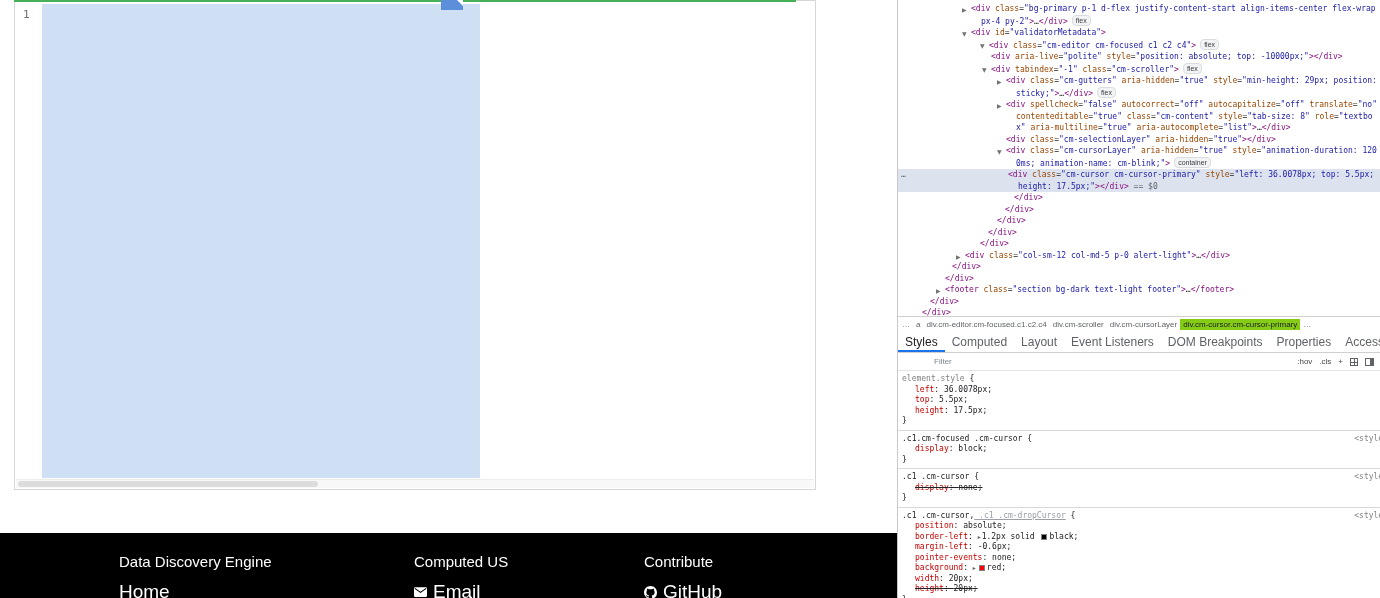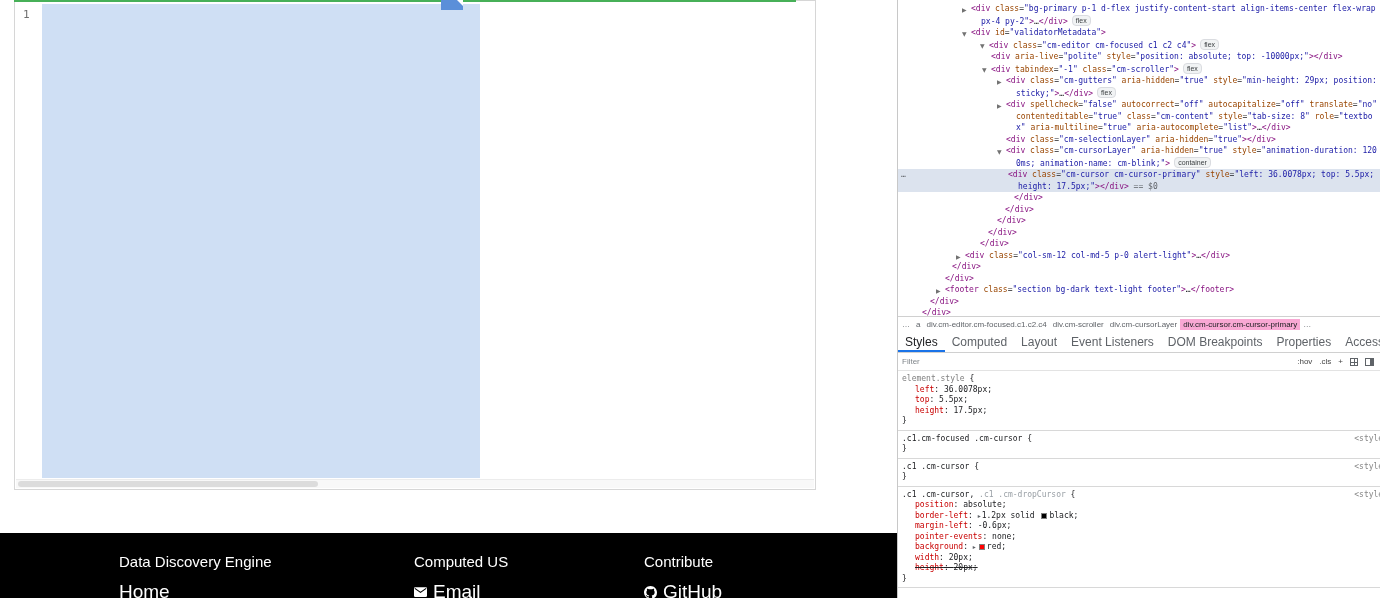--- a/index.html
+++ b/index.html
@@ -38,42 +38,42 @@
   .sg-attr{color:var(--attr-name,#994500);}
   .sg-val{color:var(--attr-value,#1a1aa6);}
   .sg-pun,.sg-txt{color:#202124;}
   .sg-eq{color:#5f6368;}
   .badge{display:inline-block;font:7px "Liberation Sans",sans-serif;line-height:9px;color:#3c4043;
     background:var(--badge-bg,#f1f3f4);border:1px solid #dadce0;border-radius:4px;padding:0 3px;margin-left:4px;
     text-indent:0;vertical-align:1px;cursor:pointer;}
   .breadcrumbs{flex:0 0 15px;border-top:1px solid #d0d0d0;display:flex;align-items:center;font-size:8px;
     color:#5f6368;overflow:hidden;white-space:nowrap;box-sizing:border-box;padding-left:1px;}
   .crumb{padding:1px 3px;flex:none;cursor:pointer;}
-  .crumb.sel{background:#f9a8d4;color:#202124;}
+  .crumb.sel{background:#84cc16;color:#202124;}
   .tabs{flex:0 0 22px;border-bottom:1px solid #d0d0d0;display:flex;align-items:stretch;font-size:12px;
     color:#5f6368;overflow:hidden;box-sizing:border-box;}
   .tab{display:flex;align-items:center;padding:0 7px;cursor:pointer;flex:none;}
   .tab.active{color:#202124;box-shadow:inset 0 -2px 0 var(--tab-accent,#1a73e8);}
   .filter-bar{flex:0 0 18px;border-bottom:1px solid #e3e3e3;display:flex;align-items:center;
     padding:0 4px;box-sizing:border-box;}
   .filter-input{flex:1;border:none;outline:none;font:8px "Liberation Sans",sans-serif;color:#333;
-    padding:0;background:transparent;min-width:0;}
+    padding:0;background:transparent;min-width:0;margin-left:32px;}
   .filter-input::placeholder{color:#80868b;}
   .filter-actions{display:flex;align-items:center;gap:7px;color:#444;font-size:8px;flex:none;margin:0 2px 0 6px;}
   .fa-btn{cursor:pointer;}
   .icon-grid{width:8px;height:8px;border:1px solid #5f6368;box-sizing:border-box;position:relative;display:inline-block;cursor:pointer;}
   .icon-grid:before{content:"";position:absolute;left:50%;top:0;bottom:0;width:1px;background:#5f6368;}
   .icon-grid:after{content:"";position:absolute;top:50%;left:0;right:0;height:1px;background:#5f6368;}
   .icon-panel{width:9px;height:8px;border:1px solid #5f6368;box-sizing:border-box;display:inline-block;position:relative;cursor:pointer;}
   .icon-panel:before{content:"";position:absolute;right:0;top:0;bottom:0;width:3px;background:#5f6368;}
   .styles-pane{flex:1;overflow:hidden;font:8px "DejaVu Sans Mono",monospace;line-height:10.5px;color:#202124;}
   .rule{position:relative;border-bottom:1px solid #d8d8d8;padding:3px 0 3px 4px;}
   .rule-selector{white-space:pre-wrap;}
   .sg-sel{color:#202124;}
-  .sg-dim{color:#9aa0a6;}
+  .sg-dim{color:#9aa0a6;text-decoration:underline;}
   .sg-gray{color:#808080;}
   .origin{position:absolute;right:-8px;top:3px;color:#878787;cursor:pointer;}
   .prop{padding-left:13px;white-space:pre-wrap;cursor:text;}
   .prop.struck{text-decoration:line-through;}
   .pname{color:var(--css-property,#c80000);}
   .pval{color:#202124;}
   .swatch{display:inline-block;width:6px;height:6px;border:1px solid #808080;margin:0 2px;
     vertical-align:-1px;box-sizing:border-box;cursor:pointer;}
   .exp{color:#5f6368;font-size:6px;margin-right:1px;font-family:"DejaVu Sans",sans-serif;cursor:pointer;}
 </style>
@@ -184,25 +184,27 @@
       <div class="rule">
         <div class="rule-selector"><span class="sg-gray">element.style</span><span class="sg-pun"> {</span></div>
         <div class="prop"><span class="pname">left</span><span class="pval">: </span><span class="pval">36.0078px</span><span class="pval">;</span></div>
         <div class="prop"><span class="pname">top</span><span class="pval">: </span><span class="pval">5.5px</span><span class="pval">;</span></div>
         <div class="prop"><span class="pname">height</span><span class="pval">: </span><span class="pval">17.5px</span><span class="pval">;</span></div>
         <div class="brace">}</div>
       </div>
       <div class="rule">
         <span class="origin">&lt;style&gt;</span>
         <div class="rule-selector"><span class="sg-sel">.c1.cm-focused .cm-cursor</span><span class="sg-pun"> {</span></div>
+        <div class="prop"><span class="pname">display</span><span class="pval">: </span><span class="pval">block</span><span class="pval">;</span></div>
         <div class="brace">}</div>
       </div>
       <div class="rule">
         <span class="origin">&lt;style&gt;</span>
         <div class="rule-selector"><span class="sg-sel">.c1 .cm-cursor</span><span class="sg-pun"> {</span></div>
+        <div class="prop struck"><span class="pname">display</span><span class="pval">: </span><span class="pval">none</span><span class="pval">;</span></div>
         <div class="brace">}</div>
       </div>
       <div class="rule">
         <span class="origin">&lt;style&gt;</span>
         <div class="rule-selector"><span class="sg-sel">.c1 .cm-cursor,</span><span class="sg-dim"> .c1 .cm-dropCursor</span><span class="sg-pun"> {</span></div>
         <div class="prop"><span class="pname">position</span><span class="pval">: </span><span class="pval">absolute</span><span class="pval">;</span></div>
         <div class="prop"><span class="pname">border-left</span><span class="pval">: </span><span class="exp">▸</span><span class="pval">1.2px solid </span><span class="swatch" style="background: rgb(0, 0, 0);"></span><span class="pval">black</span><span class="pval">;</span></div>
         <div class="prop"><span class="pname">margin-left</span><span class="pval">: </span><span class="pval">-0.6px</span><span class="pval">;</span></div>
         <div class="prop"><span class="pname">pointer-events</span><span class="pval">: </span><span class="pval">none</span><span class="pval">;</span></div>
         <div class="prop"><span class="pname">background</span><span class="pval">: </span><span class="exp">▸</span><span class="swatch" style="background: rgb(255, 0, 0);"></span><span class="pval">red</span><span class="pval">;</span></div>

